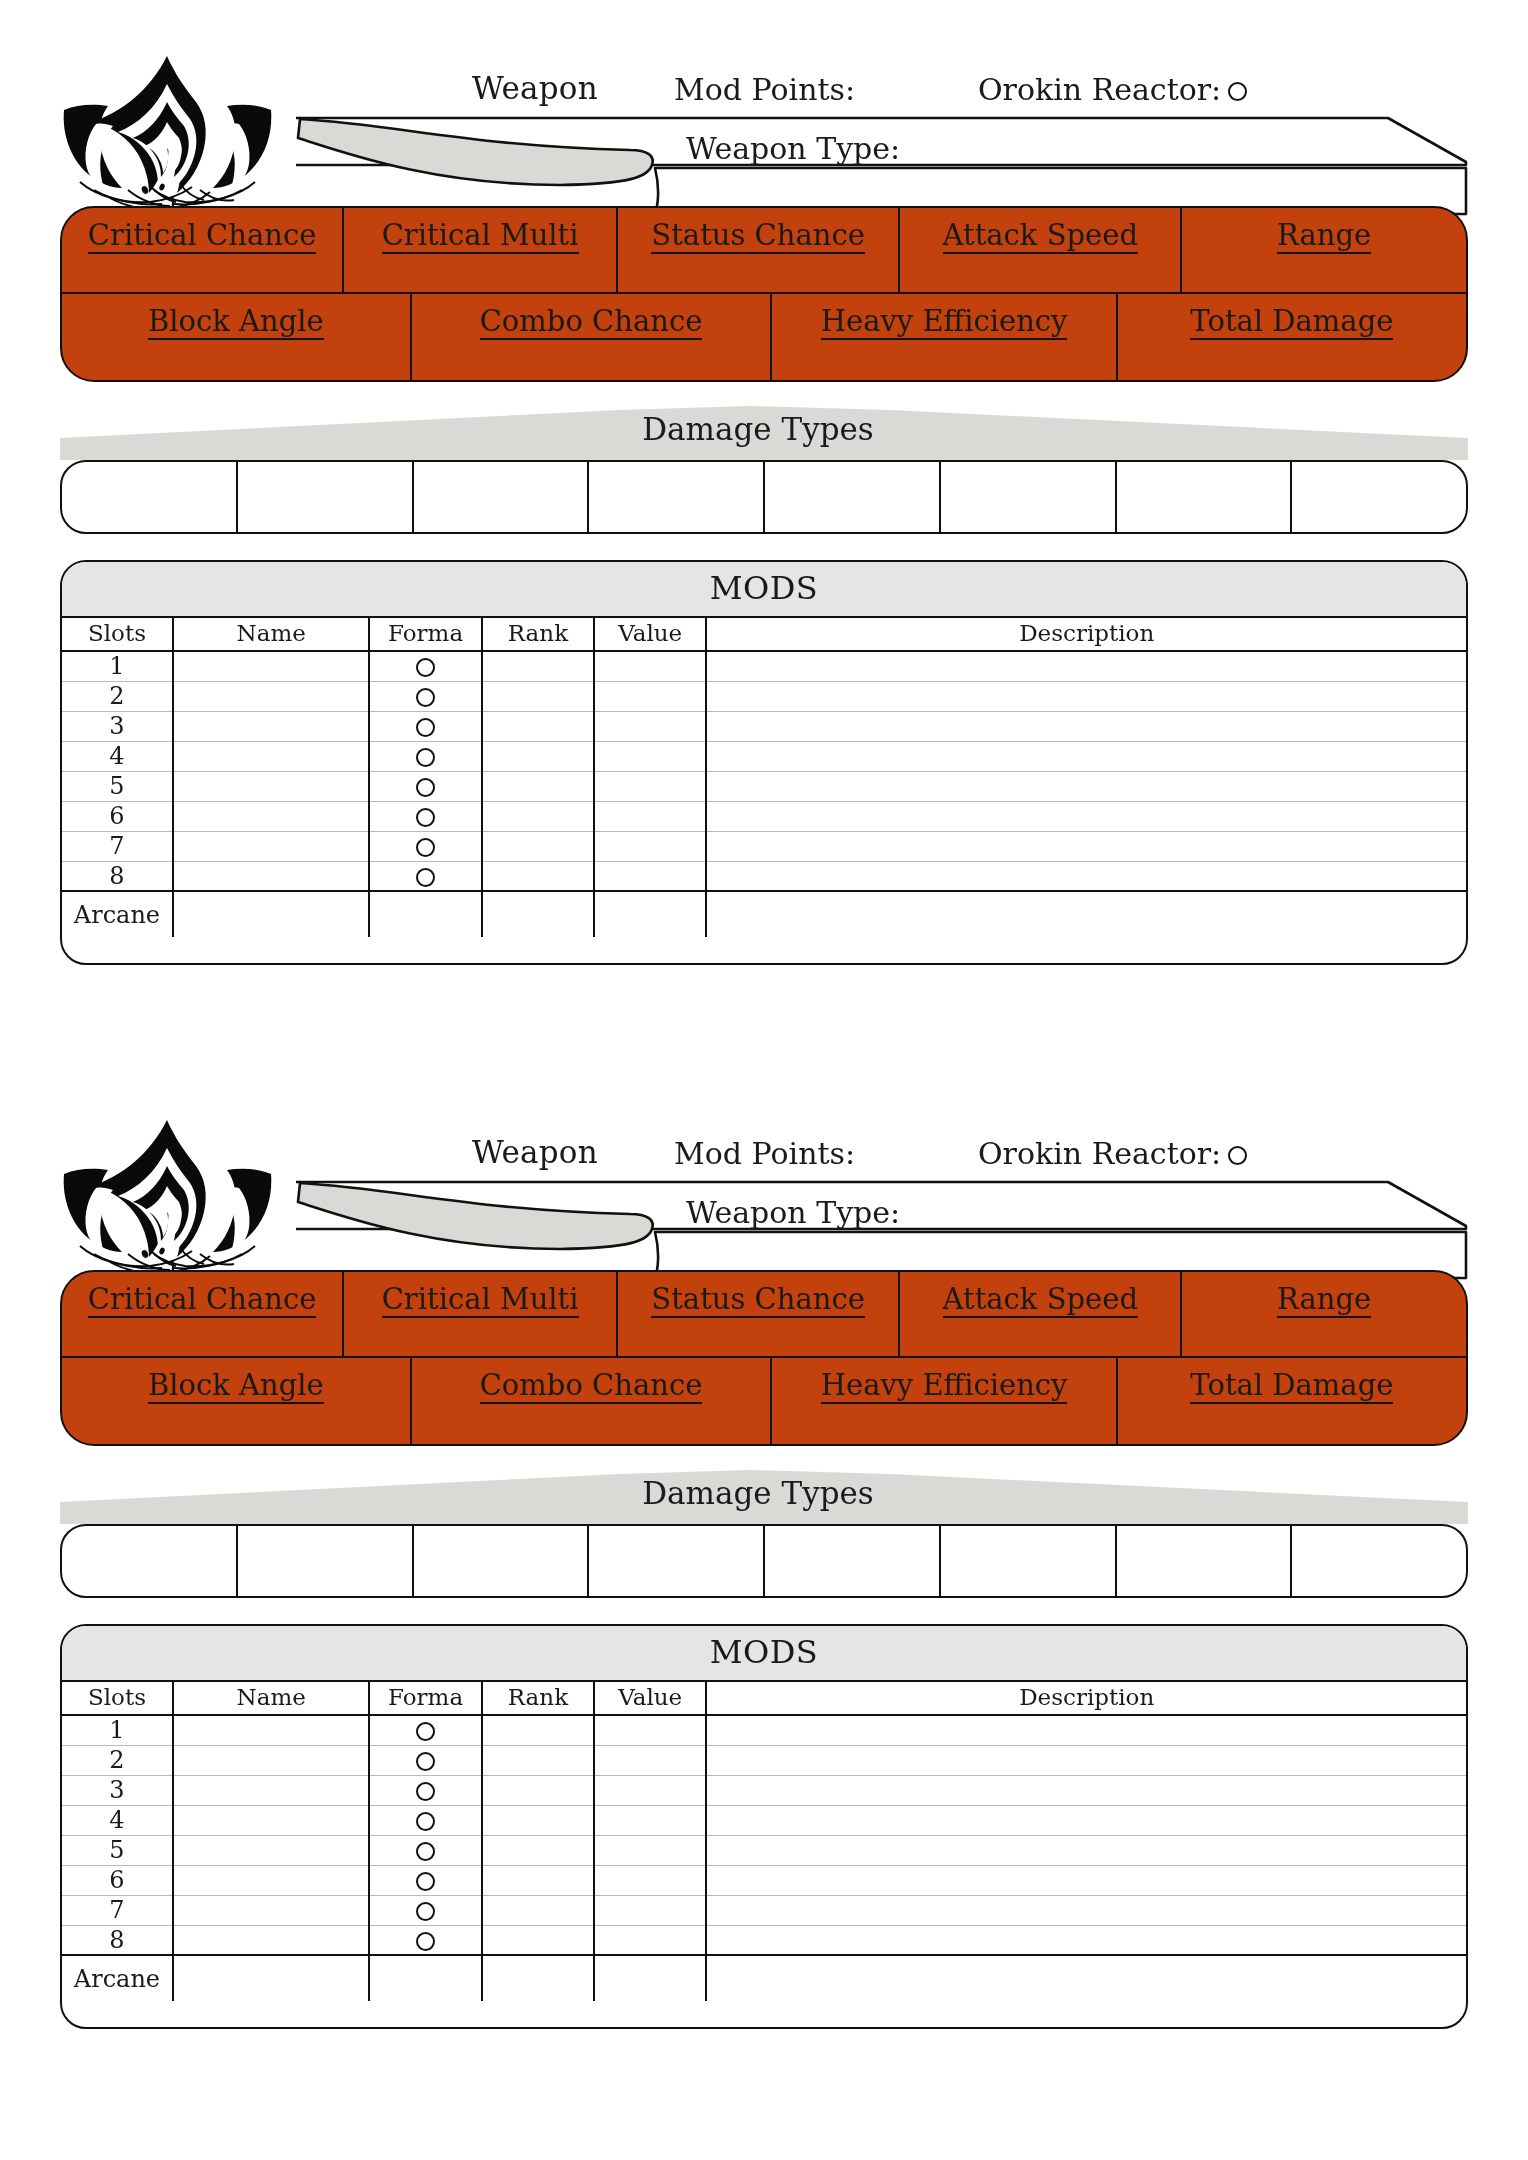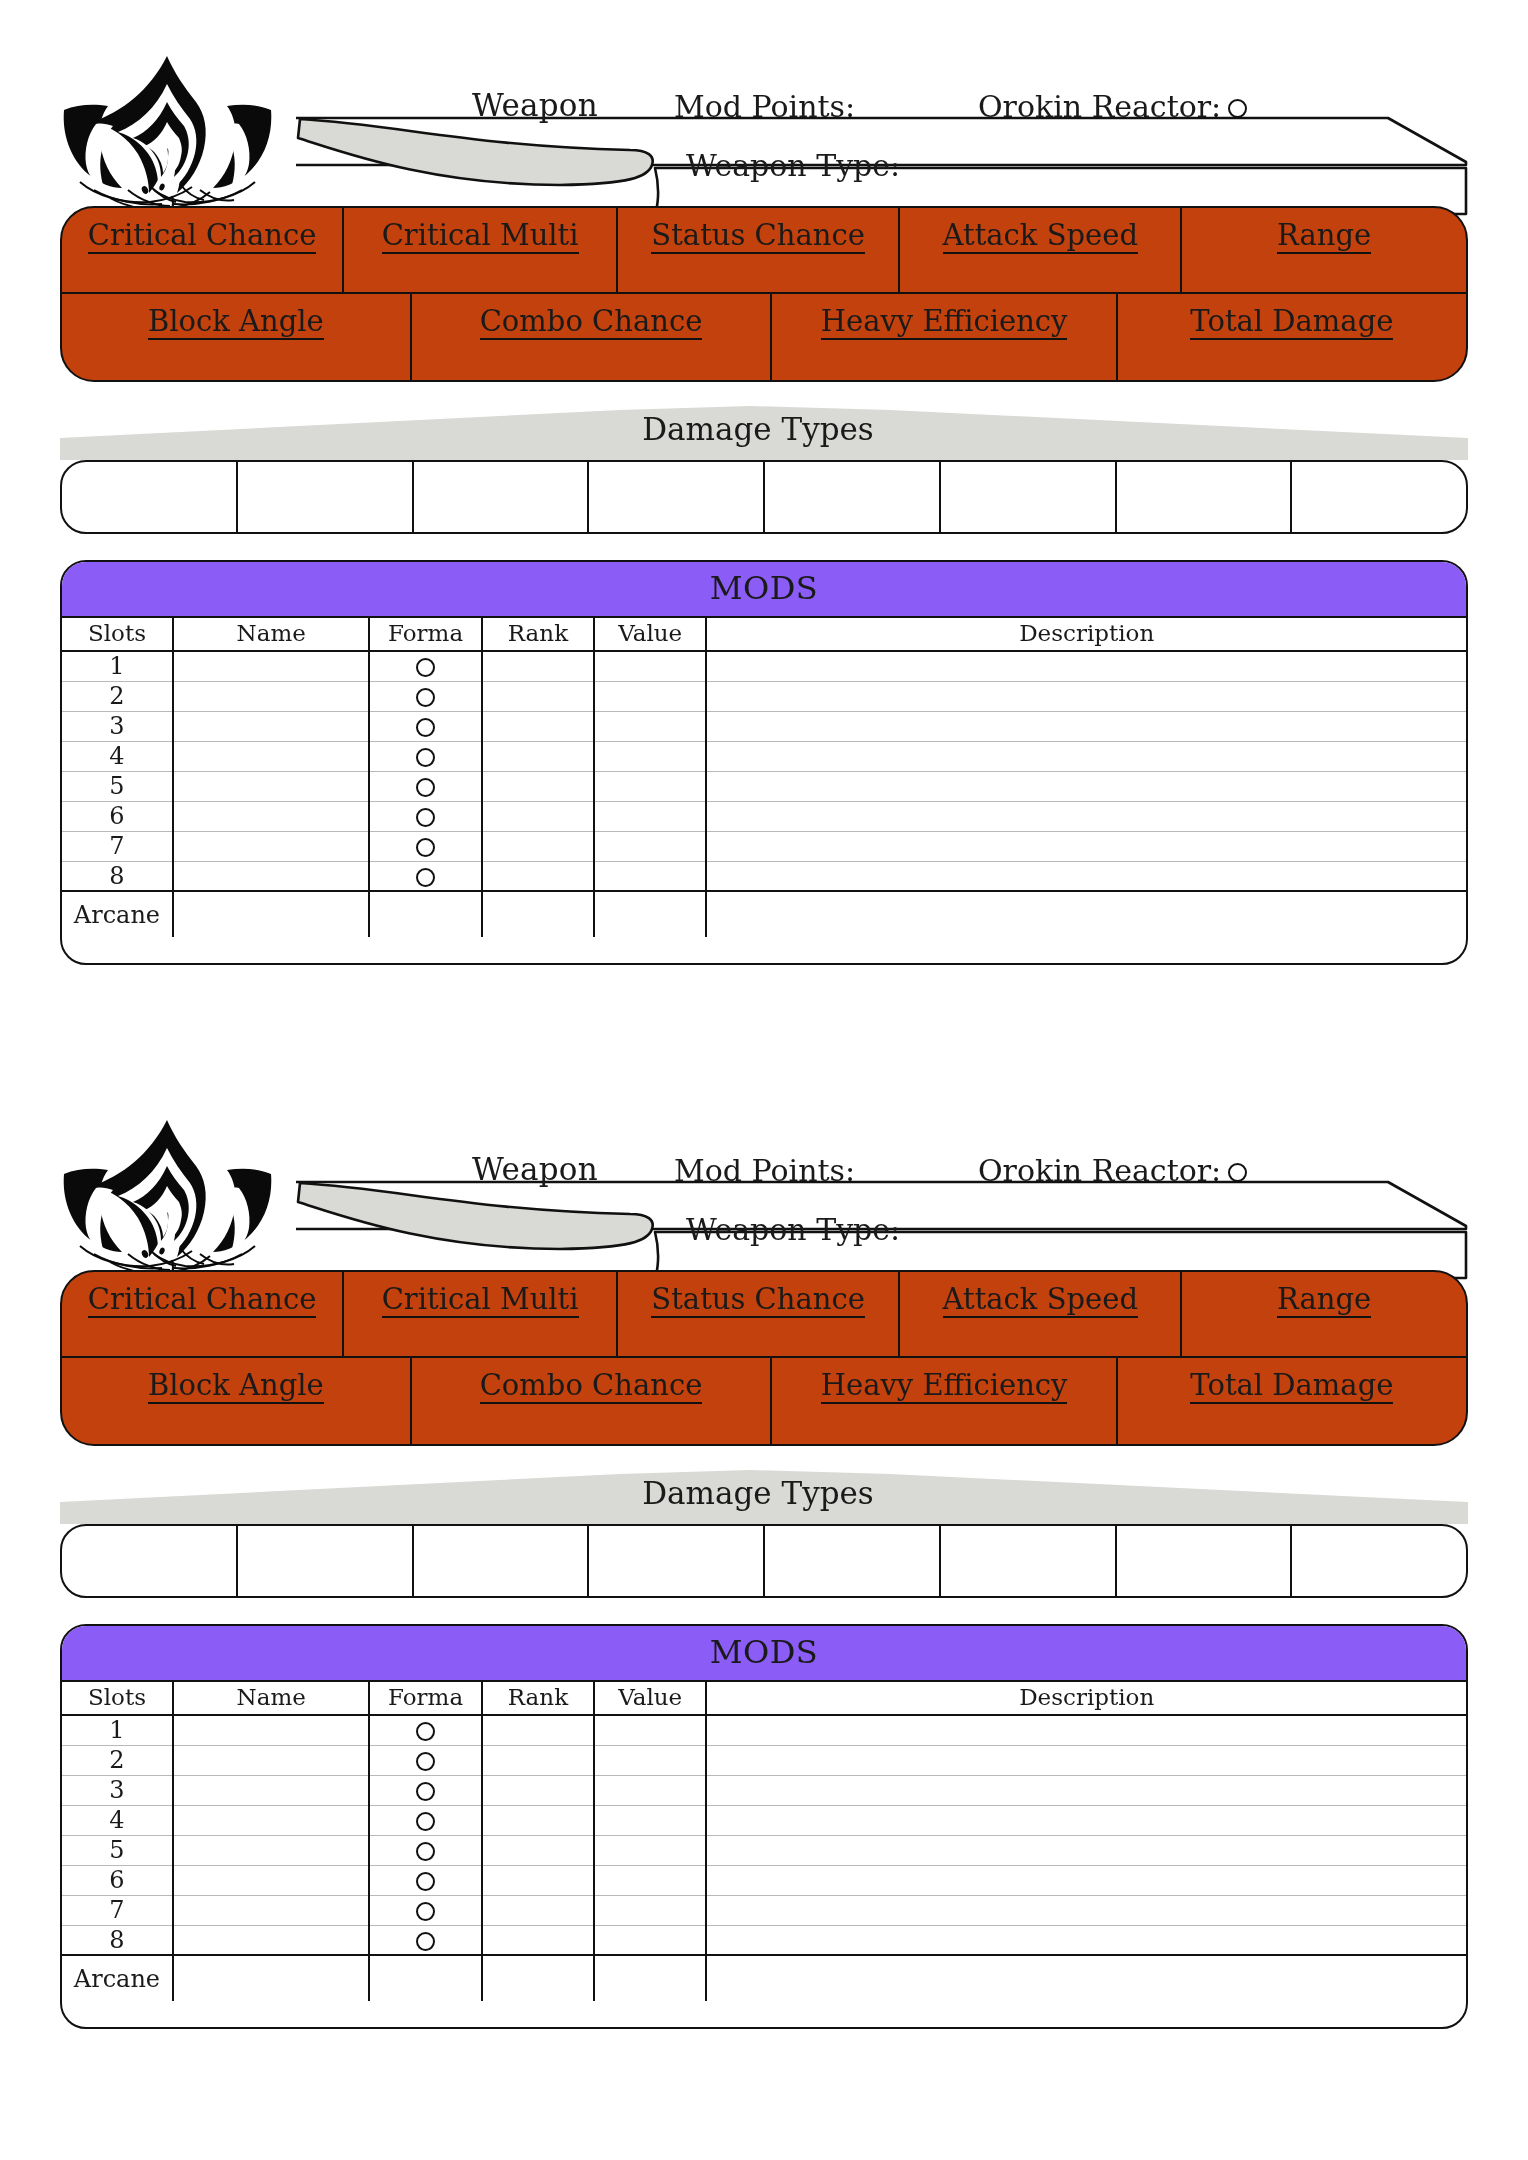--- a/index.html
+++ b/index.html
@@ -40,21 +40,21 @@
   }
   .hdr-svg {
     position: absolute;
     left: -60px;
     top: 0;
     width: 1528px;
     height: 170px;
   }
   .hdr-text {
     position: absolute;
-    top: 17px; left: 0; right: 0; height: 160px; text-align: right;
+    top: 0; left: 0; right: 0; height: 160px; text-align: right;
   }
   .lbl-weapon {
     position: absolute;
     left: 412px; top: 24px;
     font-size: 31px;
     letter-spacing: .2px;
   }
   .lbl-modpoints {
     position: absolute;
     left: 614px; top: 26px;
@@ -154,21 +154,21 @@
 
   
   .mods {
     margin: 26px 60px 0 60px;
     border: 2.6px solid #111;
     border-radius: 26px;
     overflow: hidden;
     background: #fff;
   }
   .mods-title {
-    background: #8b5cf6;
+    background: #e5e5e5;
     text-align: center;
     font-size: 32px;
     padding: 7px 0 9px 0;
     border-bottom: 2.4px solid #111;
     letter-spacing: .5px;
   }
   table.mods-table {
     width: 100%;
     border-collapse: collapse;
     table-layout: fixed;

